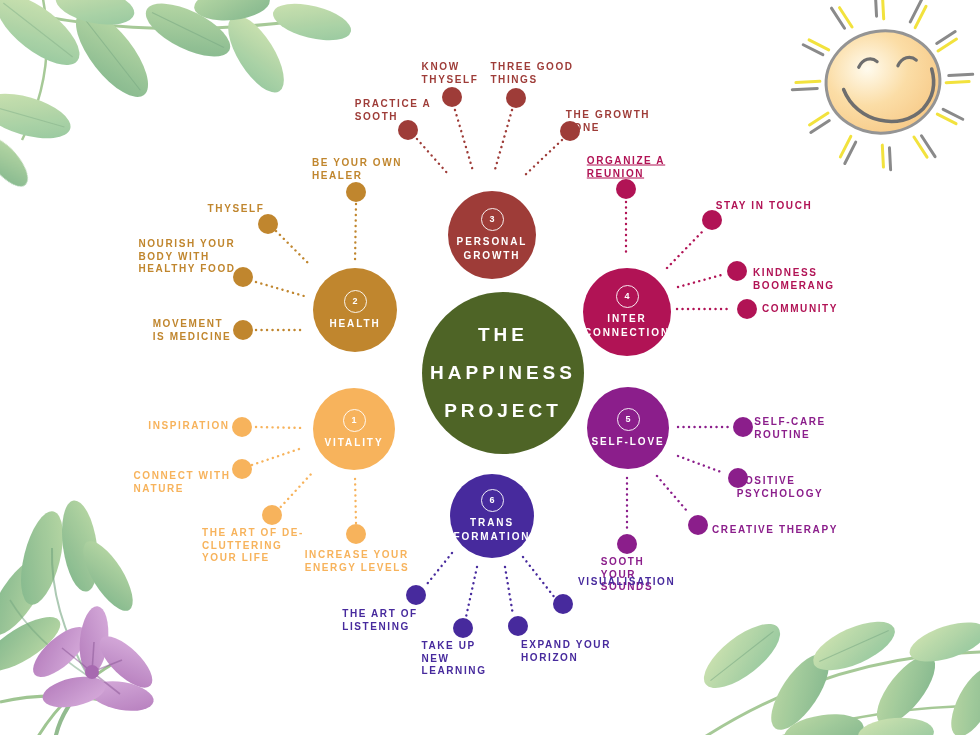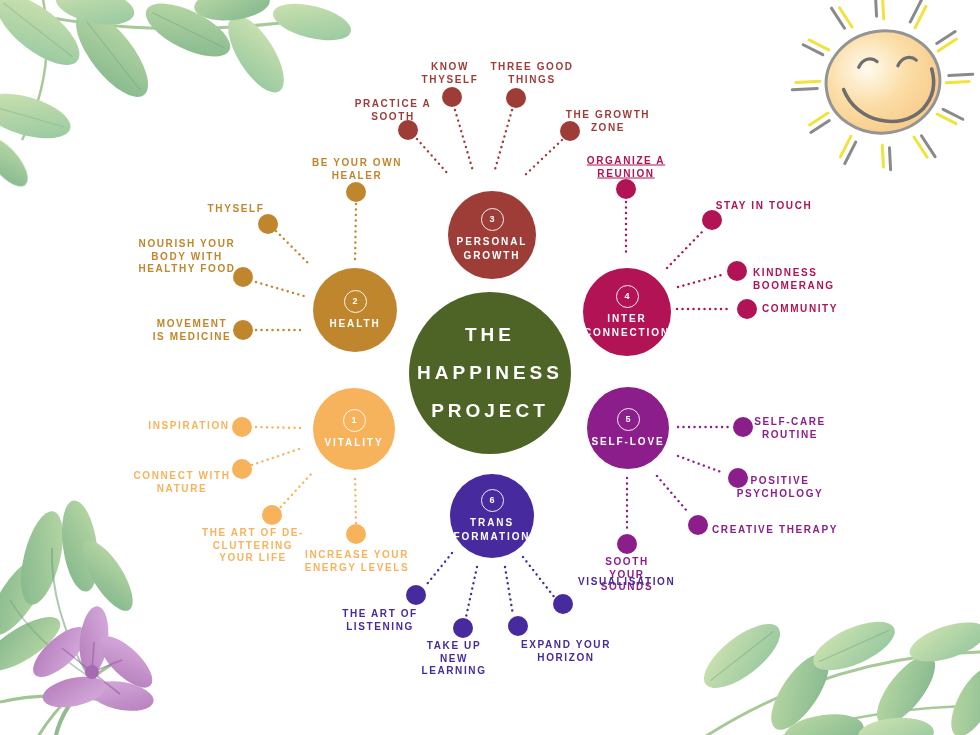--- a/index.html
+++ b/index.html
@@ -22,21 +22,21 @@
   .badge{width:21px;height:21px;border:1.2px solid rgba(255,255,255,.9);border-radius:50%;
          display:flex;align-items:center;justify-content:center;font-size:9px;font-weight:bold;
          margin-bottom:4px;flex:0 0 auto;}
   .node-label{font-weight:bold;font-size:10px;letter-spacing:1.9px;text-align:center;
               white-space:pre-line;line-height:14px;}
   .center-node .center-label{font-weight:bold;font-size:19px;letter-spacing:4px;line-height:38px;
               text-align:center;white-space:pre-line;color:#fff;}
   
   .dot{position:absolute;width:20px;height:20px;border-radius:50%;transform:translate(-50%,-50%);z-index:3;}
   .lbl{position:absolute;transform:translate(-50%,-50%);font-weight:bold;font-size:10px;
-       letter-spacing:1.6px;line-height:12.5px;text-align:center;white-space:pre-line;z-index:2;}
+       letter-spacing:1.6px;line-height:12.5px;white-space:pre-line;z-index:2;}
   .lbl.left{transform:translate(0,-50%);text-align:left;}
 </style>
 </head>
 <body>
 
 <div class="canvas">
 
   <svg class="layer" width="980" height="735" viewBox="0 0 980 735">
     <defs>
       <linearGradient id="lg1" x1="0" y1="0" x2="1" y2="1">
@@ -256,21 +256,21 @@
       <line class="ln-s" x1="627" y1="478" x2="627" y2="529"></line>
     </g>
     <g>
       <line class="ln-t" x1="452" y1="553" x2="427" y2="584"></line>
       <line class="ln-t" x1="477" y1="567" x2="466" y2="617"></line>
       <line class="ln-t" x1="505" y1="567" x2="513" y2="615"></line>
       <line class="ln-t" x1="523" y1="557" x2="555" y2="598"></line>
     </g>
   </svg>
 
-  <div class="node c-c center-node" style="left:490px;top:373px;width:162px;height:162px;">
+  <div class="node c-c center-node" style="left:503px;top:373px;width:162px;height:162px;">
     <div class="center-label">THE
 HAPPINESS
 PROJECT</div>
   </div>
 
   <div class="node c-v" style="left:354px;top:429px;width:82px;height:82px;">
     <span class="badge">1</span>
     <span class="node-label">VITALITY</span>
   </div>
   <div class="dot c-v" style="left:242px;top:427px;"></div>

